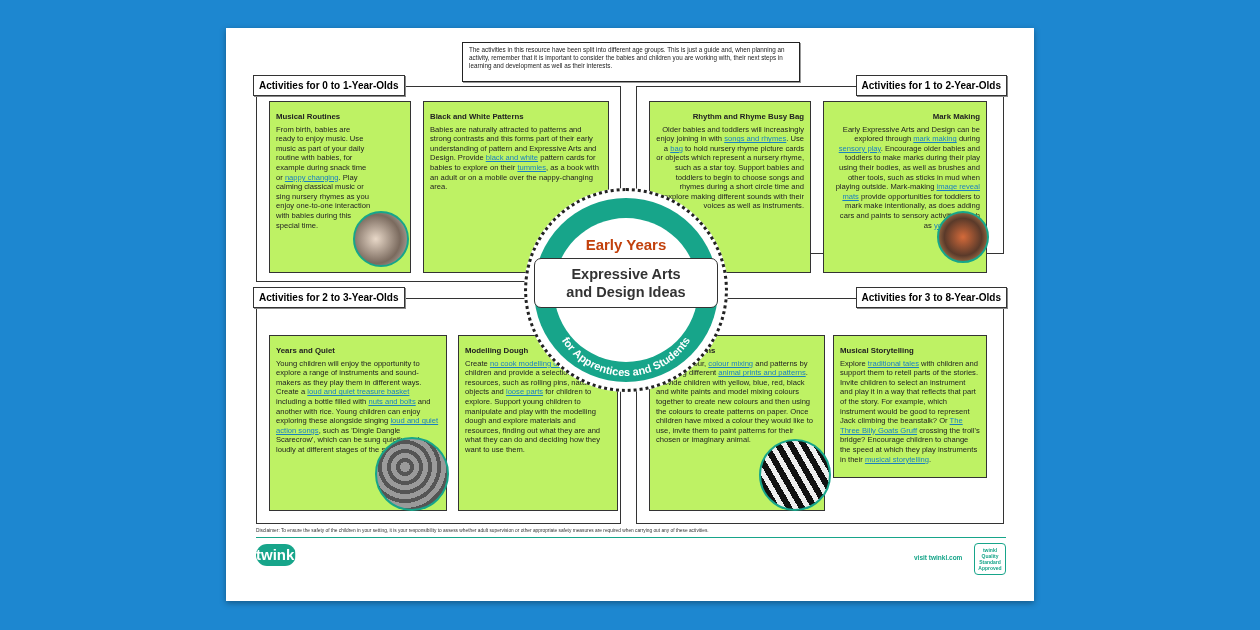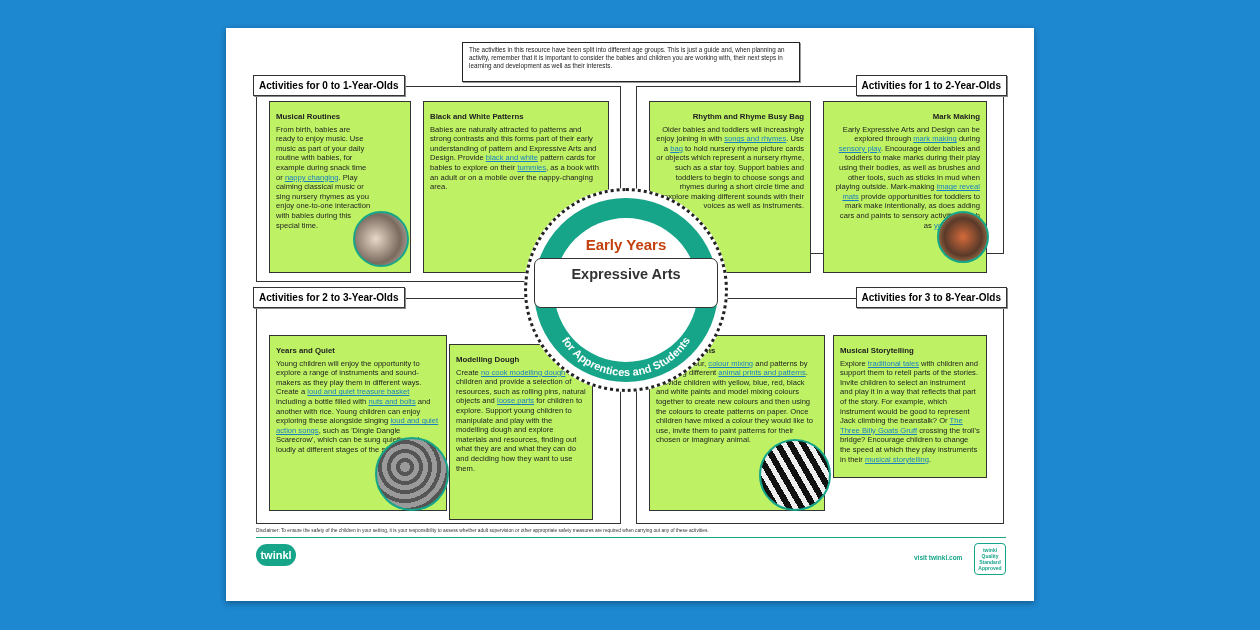--- a/index.html
+++ b/index.html
@@ -21,21 +21,21 @@
   .photo { position: absolute; border-radius: 50%; border: 2px solid #17a58a; }
   .center { position: absolute; left: 298px; top: 160px; width: 204px; height: 204px; border-radius: 50%; background: #fff; z-index: 4; }
   .center .dots { position: absolute; inset: 0; border-radius: 50%; border: 3px dotted #222; }
   .center .ring { position: absolute; left: 10px; top: 10px; width: 184px; height: 184px; border-radius: 50%; background: #17a58a; }
   .center .inner { position: absolute; left: 30px; top: 30px; width: 144px; height: 144px; border-radius: 50%; background: #fff; }
   .center .t1 { position: absolute; left: 0; right: 0; top: 48px; text-align: center; font-size: 15px; font-weight: bold; color: #c2410c; }
   .center .banner { position: absolute; left: 10px; right: 10px; top: 70px; height: 50px; border: 1.5px solid #333; background: #fff; text-align: center; font-size: 14.5px; font-weight: bold; line-height: 18px; padding-top: 6px; color: #333; border-radius: 7px; }
   .center .arc { position: absolute; left: 0; top: 0; width: 204px; height: 204px; }
   .disclaimer { position: absolute; left: 30px; top: 500px; width: 750px; font-size: 4.8px; color: #333; }
   .footline { position: absolute; left: 30px; top: 509px; width: 750px; border-top: 1.5px solid #17a58a; }
-  .logo { position: absolute; left: 30px; top: 516px; width: 40px; height: 22px; background: #17a58a; border-radius: 11px; color: #fff; font-size: 11px; font-weight: bold; text-align: center; line-height: 22px; }
+  .logo { position: absolute; left: 30px; top: 516px; width: 40px; height: 22px; background: #17a58a; border-radius: 11px; color: #fff; font-size: 15px; font-weight: bold; text-align: center; line-height: 22px; }
   .visit { position: absolute; left: 688px; top: 526px; font-size: 6.5px; color: #17a58a; font-weight: bold; }
   .badge { position: absolute; left: 748px; top: 515px; width: 32px; height: 32px; border: 1.5px solid #17a58a; border-radius: 4px; font-size: 5px; text-align: center; color: #17a58a; padding-top: 3px; font-weight: bold; }
 </style>
 </head>
 <body>
 
 <div class="page">
   <div class="intro">The activities in this resource have been split into different age groups. This is just a guide and, when planning an activity, remember that it is important to consider the babies and children you are working with, their next steps in learning and development as well as their interests.</div>
 
   <div class="quadrant q1">
@@ -64,21 +64,21 @@
     <div class="photo" style="left:300px;top:124px;width:52px;height:52px;background:radial-gradient(circle at 50% 50%,#d46a3a,#5a3a2a 55%,#e0a060);"></div>
   </div>
 
   <div class="quadrant q3">
     <div class="qlabel">Activities for 2 to 3-Year-Olds</div>
     <div class="card" style="left:12px;top:36px;width:178px;height:176px;">
       <h4>Years and Quiet</h4>
       <p>Young children will enjoy the opportunity to explore a range of instruments and sound-makers as they play them in different ways. Create a <span class="lnk">loud and quiet treasure basket</span> including a bottle filled with <span class="lnk">nuts and bolts</span> and another with rice. Young children can enjoy exploring these alongside singing <span class="lnk">loud and quiet action songs</span>, such as 'Dingle Dangle Scarecrow', which can be sung quietly and loudly at different stages of the song.</p>
     </div>
     <div class="photo" style="left:118px;top:138px;width:74px;height:74px;background:repeating-radial-gradient(circle at 40% 40%,#9a9a9a 0 5px,#555 5px 9px);"></div>
-    <div class="card" style="left:192px;top:36px;width:144px;height:176px;margin-top:9px;">
+    <div class="card" style="left:201px;top:36px;width:160px;height:176px;">
       <h4>Modelling Dough</h4>
       <p>Create <span class="lnk">no cook modelling dough</span> with children and provide a selection of resources, such as rolling pins, natural objects and <span class="lnk">loose parts</span> for children to explore. Support young children to manipulate and play with the modelling dough and explore materials and resources, finding out what they are and what they can do and deciding how they want to use them.</p>
     </div>
   </div>
 
   <div class="quadrant q4">
     <div class="qlabel">Activities for 3 to 8-Year-Olds</div>
     <div class="card" style="left:12px;top:36px;width:176px;height:176px;">
       <h4>Animal Patterns</h4>
       <p>Explore colour, <span class="lnk">colour mixing</span> and patterns by exploring different <span class="lnk">animal prints and patterns</span>. Provide children with yellow, blue, red, black and white paints and model mixing colours together to create new colours and then using the colours to create patterns on paper. Once children have mixed a colour they would like to use, invite them to paint patterns for their chosen or imaginary animal.</p>
@@ -90,20 +90,21 @@
     </div>
   </div>
 
   <div class="center">
     <div class="dots"></div>
     <div class="ring"></div>
     <div class="inner"></div>
     <div class="t1">Early Years</div>
     <div class="banner">
       <div>Expressive Arts</div>
+      <div>and Design Ideas</div>
     </div>
     <svg class="arc" viewBox="0 0 204 204">
       <defs>
           <path id="arcp" d="M 26 112 A 76 76 0 0 0 178 112"></path>
         </defs>
       <text font-size="11" font-weight="bold" fill="#fff" font-family="Liberation Sans, sans-serif">
         <textPath href="#arcp" startOffset="50%" text-anchor="middle">for Apprentices and Students</textPath>
       </text>
     </svg>
   </div>

